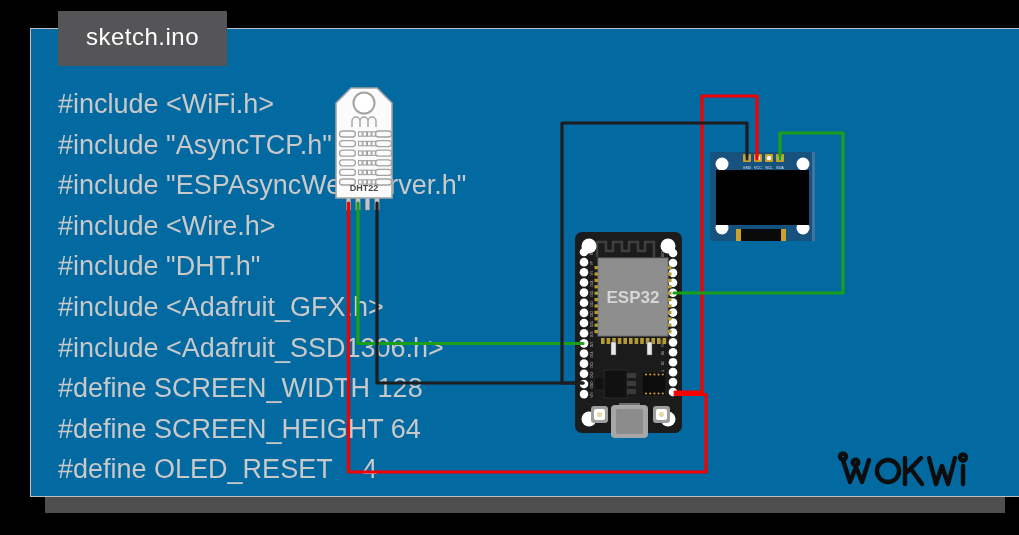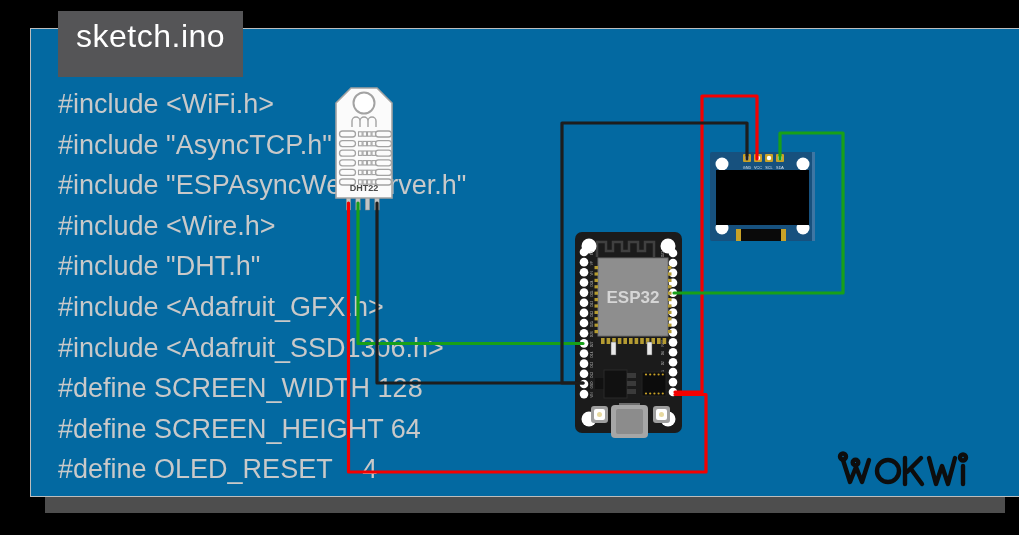--- a/index.html
+++ b/index.html
@@ -1,22 +1,22 @@
 <!DOCTYPE html>
 <html><head>
 <meta charset="utf-8">
 <style>
   html,body{margin:0;padding:0;background:#000;}
   #canvas{position:relative;width:1019px;height:535px;background:#000;overflow:hidden;
           font-family:"Liberation Sans",sans-serif;}
   #shadow{position:absolute;left:45px;top:44px;width:960px;height:469px;background:#4e4e4e;}
   #page{position:absolute;left:30px;top:28px;width:1004px;height:469px;background:#0369a1;
         border:1px solid #bdbdbd;box-sizing:border-box;overflow:hidden;}
-  #tab{position:absolute;left:58px;top:11px;height:66px;padding:0 18px;background:#555557;
-       color:#fff;font-size:32px;line-height:51px;letter-spacing:.5px;}
+  #tab{position:absolute;left:58px;top:11px;height:55px;padding:0 28px;background:#555557;
+       color:#fff;font-size:24px;line-height:51px;letter-spacing:.5px;}
   #code{position:absolute;left:27px;top:55px;color:#c9c9c9;font-size:27px;white-space:pre;}
   .code-line{height:40.6px;line-height:40.6px;}
   #board-layer{position:absolute;left:0;top:0;}
 </style>
 </head>
 <body>
 
 <div id="canvas">
   <div id="shadow" style="background: rgb(78, 78, 78);"></div>
   <div id="page">

